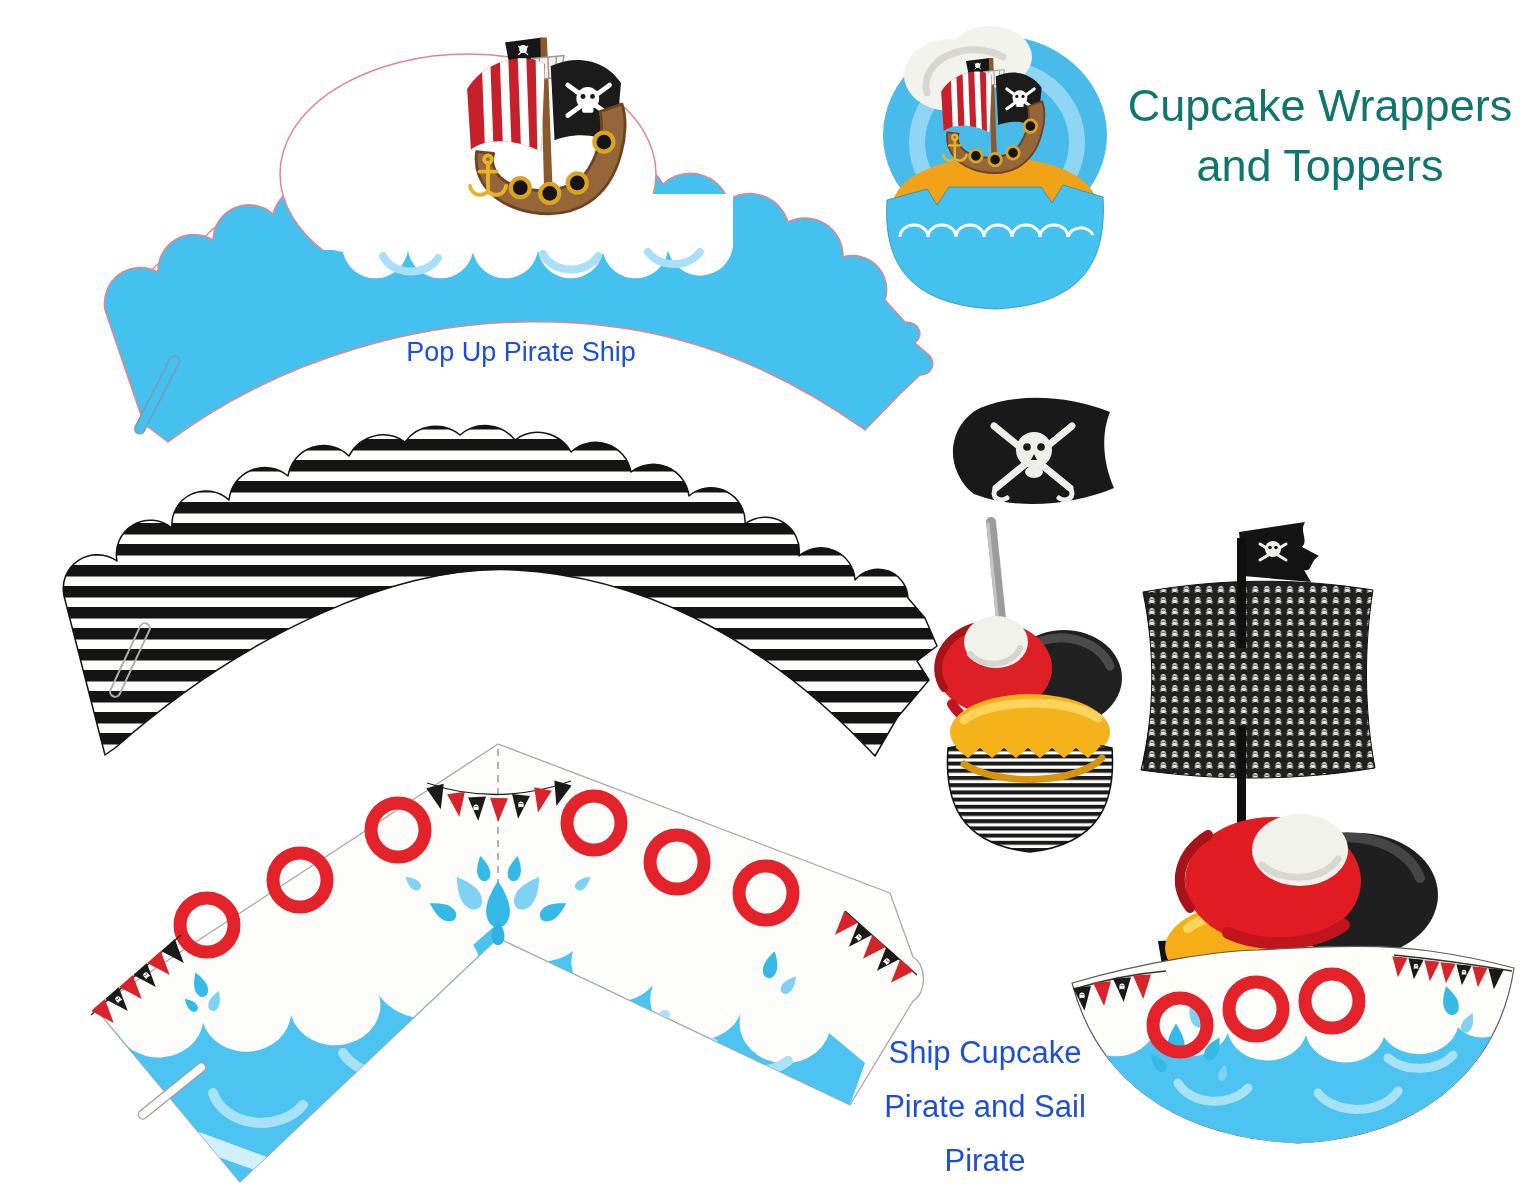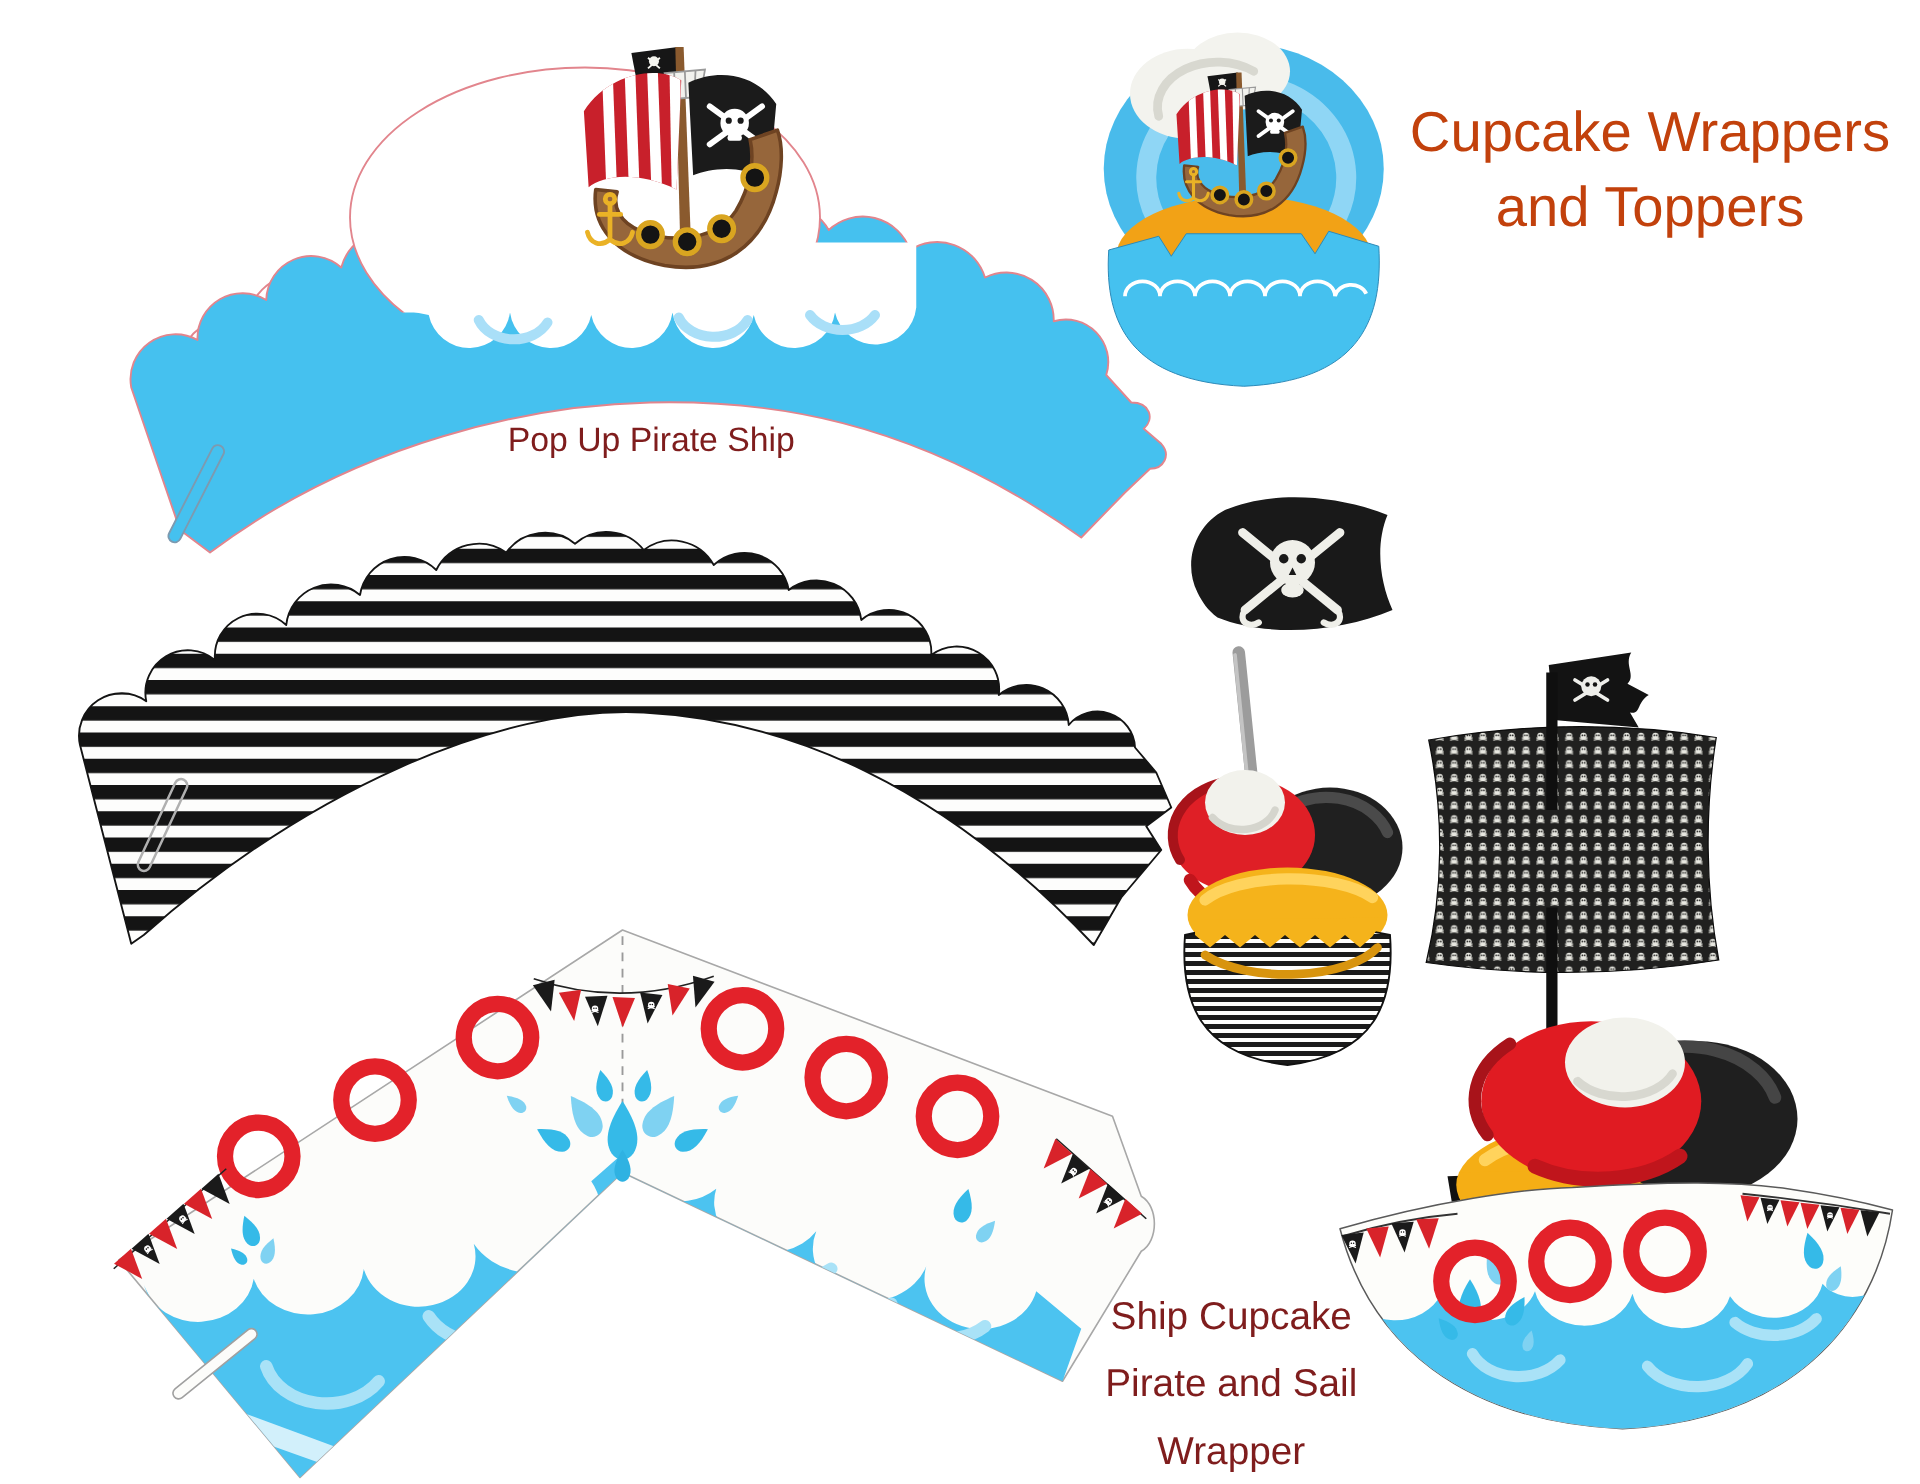--- a/index.html
+++ b/index.html
@@ -1,21 +1,21 @@
 <!DOCTYPE html>
 <html><head>
 <meta charset="utf-8">
 <style>
   html,body{margin:0;padding:0;background:#ffffff;}
   #canvas{position:relative;width:1536px;height:1187px;background:#ffffff;overflow:hidden;
           font-family:"Liberation Sans", sans-serif;}
   .abs{position:absolute;}
-  .label{position:absolute;text-align:center;color:#7f1d1d;}
+  .label{position:absolute;text-align:center;color:#1d4ed8;}
   .label div{white-space:nowrap;}
-  #title-block{left:1118px;top:76px;width:404px;font-size:45px;line-height:60px;color:#c2410c;}
+  #title-block{left:1118px;top:76px;width:404px;font-size:45px;line-height:60px;color:#0f766e;}
   #popup-label{left:390px;top:334px;width:262px;font-size:27px;line-height:37px;}
   #striped-label{left:346px;top:580px;width:300px;font-size:28px;line-height:44px;}
   #ship-label{left:835px;top:1026px;width:300px;font-size:31px;line-height:54px;}
   svg{display:block;}
 </style>
 </head>
 <body>
 
 <div id="canvas">
 
@@ -283,21 +283,21 @@
     <use href="#flag-tri" xlink:href="#flag-tri" transform="translate(422,174) rotate(6) scale(0.85)" fill="#d8232a"></use>
     <use href="#flag-tri" xlink:href="#flag-tri" transform="translate(438,176) rotate(6) scale(0.85)" fill="#1a1a1a"></use>
     <use href="#mini-skull" xlink:href="#mini-skull" transform="translate(358,173) scale(0.85)"></use>
     <use href="#mini-skull" xlink:href="#mini-skull" transform="translate(406,179) scale(0.85)"></use>
   </g>
 </svg>
 
 <div class="label" id="ship-label">
   <div>Ship Cupcake</div>
   <div>Pirate and Sail</div>
-  <div>Wrapper</div>
+  <div>Pirate</div>
 </div>
 
 <svg class="abs" style="left:53px;top:733px" width="975" height="454" viewBox="0 0 975 454">
   <defs>
     <clipPath id="chevclip">
       <path d="M445,11 L837,160 L860,224 C874,232 874,260 860,268 L797,372 L445,205 L187,449 L42,275 Z"></path>
     </clipPath>
   </defs>
   <path d="M445,11 L837,160 L860,224 C874,232 874,260 860,268 L797,372 L445,205 L187,449 L42,275 Z" fill="#fcfcfa" stroke="#a8a8a8" stroke-width="1.3" stroke-linejoin="round"></path>
   <line x1="445" y1="16" x2="445" y2="200" stroke="#9a9a9a" stroke-width="1.5" stroke-dasharray="7 6"></line>

